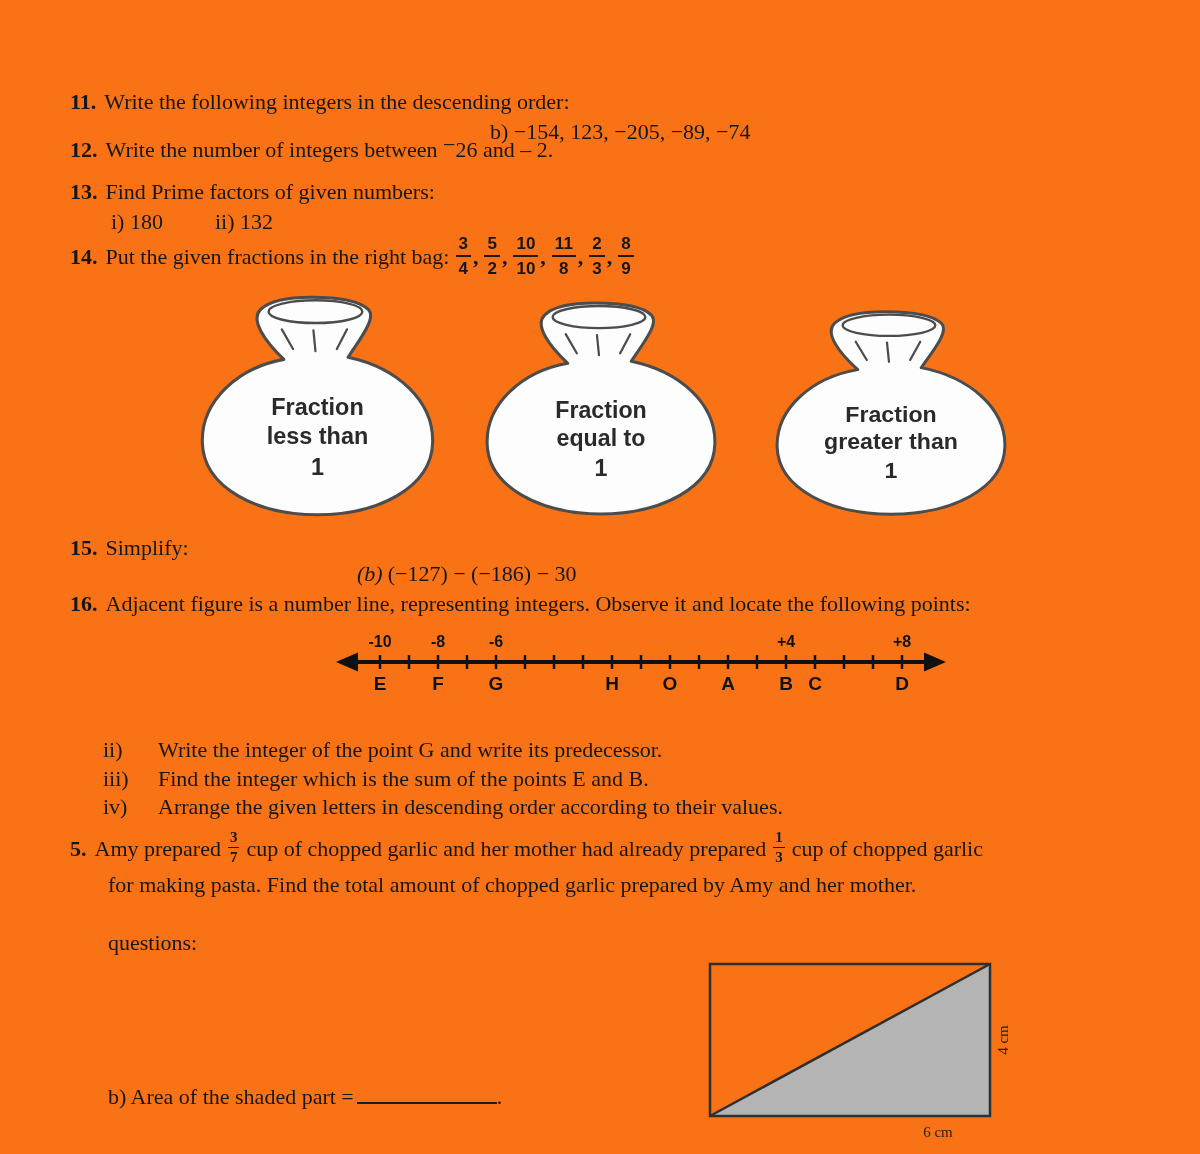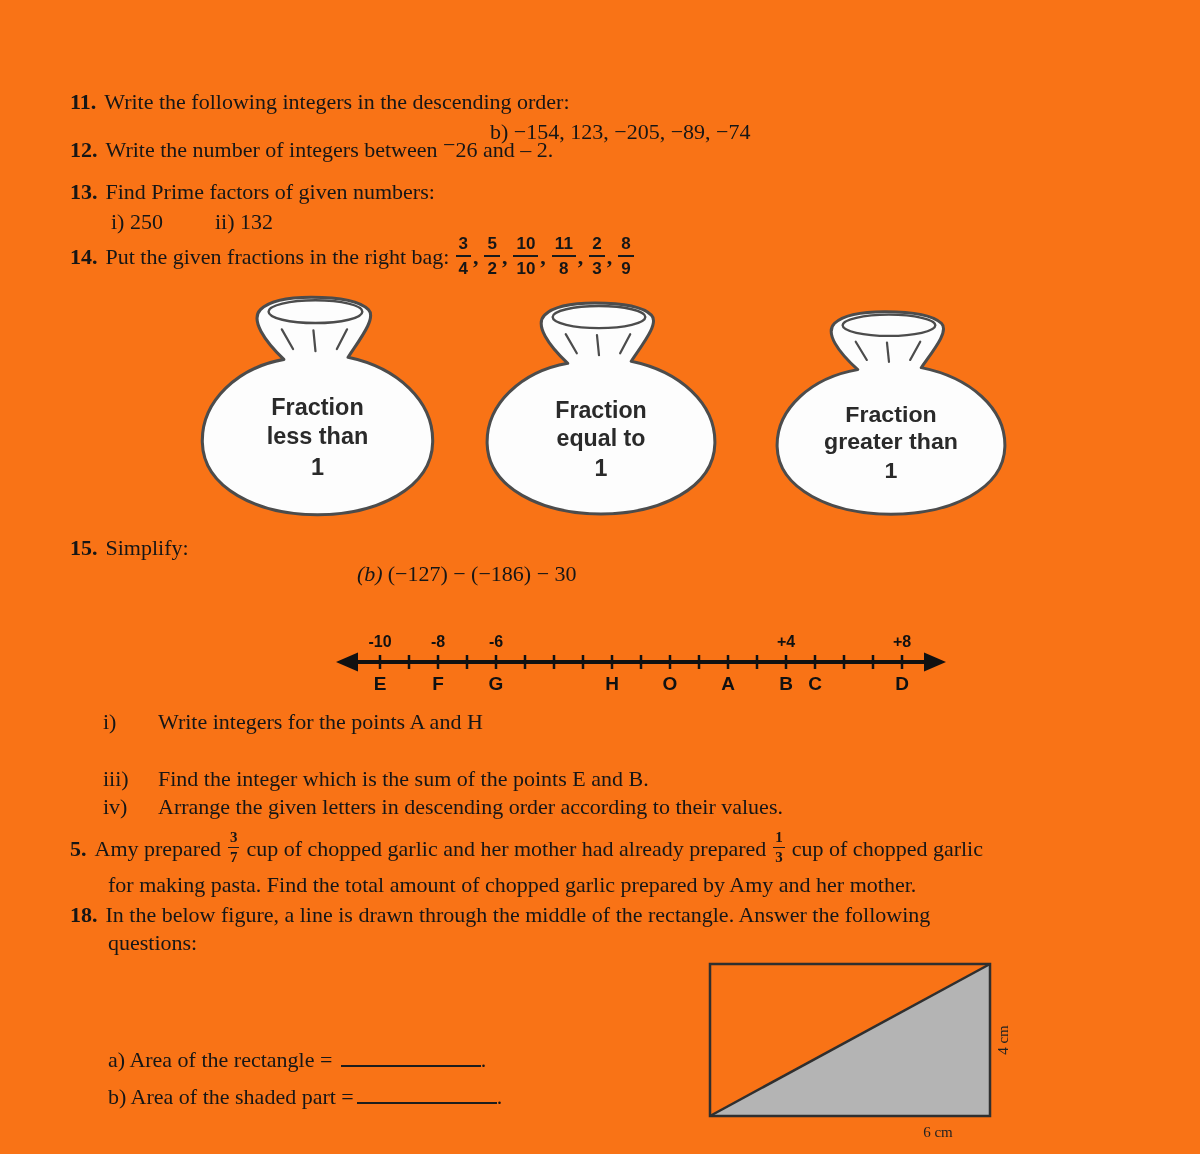--- a/index.html
+++ b/index.html
@@ -60,21 +60,21 @@
   </div>
   <div class="line" style="top:118px;left:490px">b) −154, 123, −205, −89, −74</div>
 
   <div class="line" style="top:136px;left:70px">
     <span class="qnum">12.</span><span>Write the number of integers between </span><span class="raised">−</span><span>26 and – 2.</span>
   </div>
 
   <div class="line" style="top:178px;left:70px">
     <span class="qnum">13.</span><span>Find Prime factors of given numbers:</span>
   </div>
-  <div class="line" style="top:208px;left:111px">i) 250</div>
+  <div class="line" style="top:208px;left:111px">i) 180</div>
   <div class="line" style="top:208px;left:215px">ii) 132</div>
 
   <div class="line" style="top:238px;left:70px">
     <span class="qnum">14.</span><span>Put the given fractions in the right bag:</span><span class="frac14"><span class="num">3</span><span class="den">4</span></span><span class="fcomma">,</span><span class="frac14"><span class="num">5</span><span class="den">2</span></span><span class="fcomma">,</span><span class="frac14"><span class="num">10</span><span class="den">10</span></span><span class="fcomma">,</span><span class="frac14"><span class="num">11</span><span class="den">8</span></span><span class="fcomma">,</span><span class="frac14"><span class="num">2</span><span class="den">3</span></span><span class="fcomma">,</span><span class="frac14"><span class="num">8</span><span class="den">9</span></span>
   </div>
 
   <svg class="fig" style="left:185px;top:291px;width:265px;height:230px" viewBox="0 0 260 222" preserveAspectRatio="none">
     <path class="bagline" d="M 97,66 C 78,48 64,28 74,18 C 82,10 100,6 124,6 C 152,6 172,10 180,18 C 188,26 172,46 160,64 C 208,74 244,106 243,146 C 242,190 189,216 130,216 C 71,216 18,190 17,146 C 16,106 52,74 97,66 Z"></path>
     <ellipse class="bagrim" cx="128" cy="20" rx="46" ry="11"></ellipse>
     <path class="bagcrease" d="M 106,56 L 95,37"></path>
@@ -107,20 +107,23 @@
     <text class="bagtxt" x="130" y="178">1</text>
   </svg>
 
   <div class="line" style="top:534px;left:70px">
     <span class="qnum">15.</span><span>Simplify:</span>
   </div>
   <div class="line" style="top:560px;left:357px">
     <span class="ital">(b)</span><span>(−127) − (−186) − 30</span>
   </div>
 
+  <div class="line" style="top:590px;left:70px">
+    <span class="qnum">16.</span><span>Adjacent figure is a number line, representing integers. Observe it and locate the following points:</span>
+  </div>
 
   <svg class="fig" style="left:332px;top:620px;width:634px;height:82px" viewBox="0 0 634 82">
       <line x1="20" y1="42" x2="598" y2="42" stroke="#111" stroke-width="4"></line>
       <polygon points="4,42 26,32.5 26,51.5" fill="#111"></polygon>
       <polygon points="614,42 592,32.5 592,51.5" fill="#111"></polygon>
       <line x1="48" y1="35" x2="48" y2="49" stroke="#111" stroke-width="2.5"></line>
       <line x1="77" y1="35" x2="77" y2="49" stroke="#111" stroke-width="2.5"></line>
       <line x1="106" y1="35" x2="106" y2="49" stroke="#111" stroke-width="2.5"></line>
       <line x1="135" y1="35" x2="135" y2="49" stroke="#111" stroke-width="2.5"></line>
       <line x1="164" y1="35" x2="164" y2="49" stroke="#111" stroke-width="2.5"></line>
@@ -147,48 +150,42 @@
       <text x="106" y="70" class="nl-letter">F</text>
       <text x="164" y="70" class="nl-letter">G</text>
       <text x="280" y="70" class="nl-letter">H</text>
       <text x="338" y="70" class="nl-letter">O</text>
       <text x="396" y="70" class="nl-letter">A</text>
       <text x="454" y="70" class="nl-letter">B</text>
       <text x="483" y="70" class="nl-letter">C</text>
       <text x="570" y="70" class="nl-letter">D</text>
     </svg>
 
-  <div class="line" style="top:708px;left:103px">
-    <span class="rlabel">i)</span><span>Write integers for the points A and H</span>
+  <div class="line" style="top:736px;left:103px">
+    <span class="rlabel">ii)</span><span>Write the integer of the point G and write its predecessor.</span>
   </div>
   <div class="line" style="top:765px;left:103px">
     <span class="rlabel">iii)</span><span>Find the integer which is the sum of the points E and B.</span>
   </div>
   <div class="line" style="top:793px;left:103px">
     <span class="rlabel">iv)</span><span>Arrange the given letters in descending order according to their values.</span>
   </div>
 
   <div class="line" style="top:833px;left:70px">
     <span class="qnum">5.</span><span>Amy prepared</span><span class="frac17"><span class="num">3</span><span class="den">7</span></span><span>cup of chopped garlic and her mother had already prepared</span><span class="frac17"><span class="num">1</span><span class="den">3</span></span><span>cup of chopped garlic</span>
   </div>
   <div class="line" style="top:871px;left:108px">for making pasta. Find the total amount of chopped garlic prepared by Amy and her mother.</div>
 
-  <div class="line" style="top:901px;left:70px">
-    <span class="qnum">18.</span><span>In the below figure, a line is drawn through the middle of the rectangle. Answer the following</span>
-  </div>
   <div class="line" style="top:929px;left:108px">questions:</div>
 
   <svg class="fig" style="left:706px;top:960px;width:330px;height:185px" viewBox="0 0 330 185">
     <polygon points="4,156 284,156 284,4" fill="#b4b4b4"></polygon>
     <rect x="4" y="4" width="280" height="152" fill="none" stroke="#2f2f2f" stroke-width="2.5"></rect>
     <line x1="4" y1="156" x2="284" y2="4" stroke="#2f2f2f" stroke-width="2.5"></line>
     <text class="figlbl" transform="rotate(-90 302 80)" x="302" y="80">4 cm</text>
     <text class="figlbl" x="232" y="177">6 cm</text>
   </svg>
 
-  <div class="line" style="top:1046px;left:108px">
-    <span>a) Area of the rectangle = </span><span class="blank"></span><span>.</span>
-  </div>
   <div class="line" style="top:1083px;left:108px">
     <span>b) Area of the shaded part =</span><span class="blank"></span><span>.</span>
   </div>
 
 </div>
 
 </body></html>

